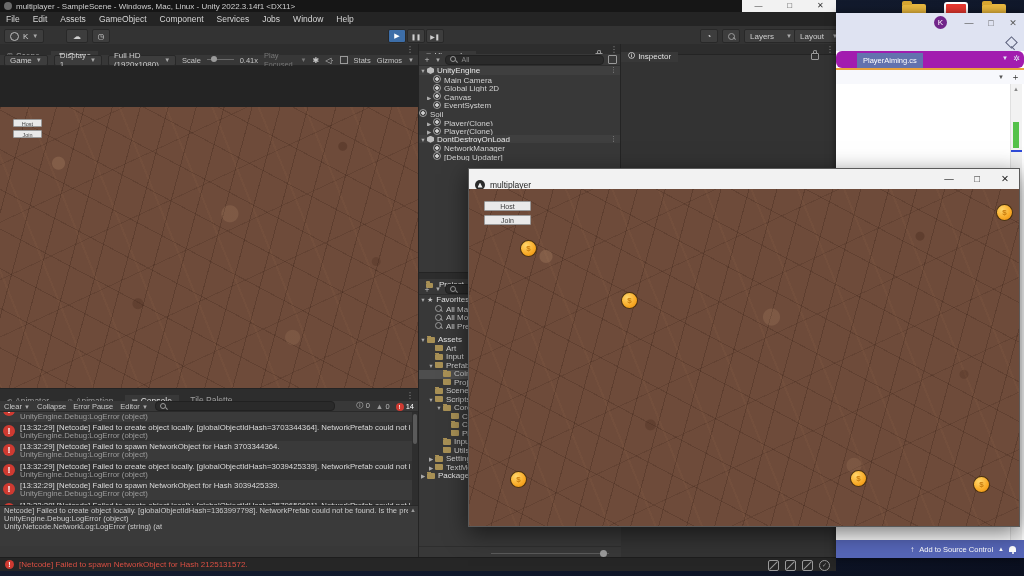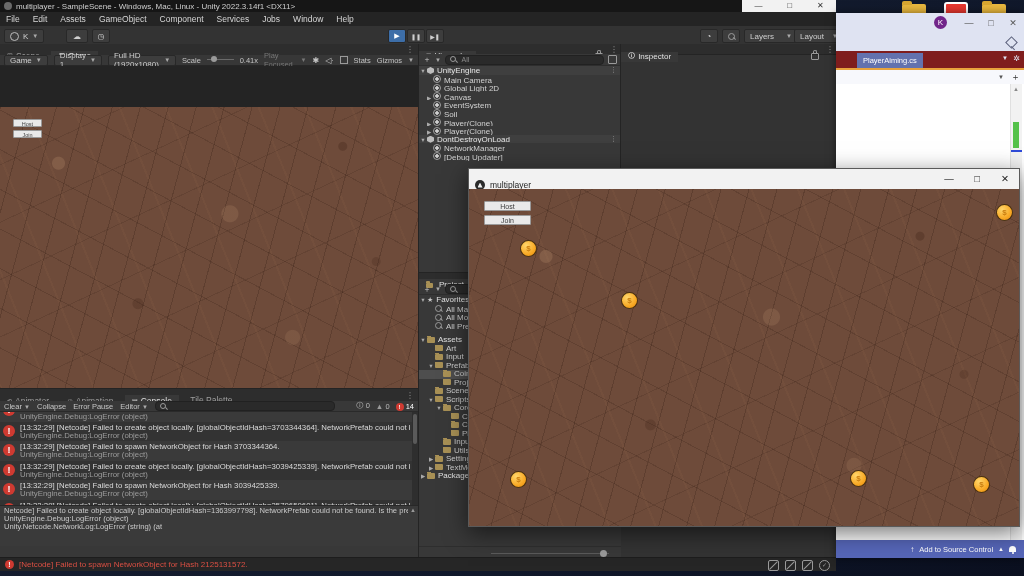--- a/index.html
+++ b/index.html
@@ -109,21 +109,21 @@
   .dicon-red{width:20px;height:20px;background:#e8372f;border-radius:3px;border:2px solid #fff;}
 
   
   .vs-win{left:836px;top:13px;width:188px;height:545px;background:#fff;box-shadow:0 0 8px rgba(0,0,0,.5);}
   .vs-title{left:0;top:0;width:188px;height:20px;background:#dfe3f2;display:flex;align-items:center;}
   .vs-avatar{position:absolute;left:98px;top:3px;width:13px;height:13px;border-radius:50%;background:#71258a;color:#fff;font-size:8px;line-height:13px;text-align:center;}
   .vs-ctrl{position:absolute;top:0;height:20px;width:22px;text-align:center;line-height:20px;color:#585858;font-size:9px;}
   .vs-toolrow{left:0;top:20px;width:188px;height:18px;background:#dfe3f2;}
   .pinicon{position:absolute;right:8px;top:5px;width:7px;height:7px;border:1px solid #5a5f7a;transform:rotate(45deg);}
   .pinicon:after{content:"";position:absolute;left:6px;top:6px;width:5px;height:1px;background:#5a5f7a;}
-  .vs-tabs{left:0;top:38px;width:188px;height:17px;background:#7f1d1d;}
+  .vs-tabs{left:0;top:38px;width:188px;height:17px;background:#a21caf;border-radius:6px;}
   .vs-tab{position:absolute;left:21px;top:2px;height:15px;background:#6372ae;color:#fff;font-size:7.5px;line-height:15px;padding:0 6px;}
   .vs-accent{left:0;top:55px;width:188px;height:2px;background:#e8a33d;}
   .vs-nav{left:0;top:57px;width:188px;height:14px;background:#f7f8fc;border-bottom:1px solid #e2e2e6;}
   .vs-editor{left:0;top:71px;width:188px;height:456px;background:#ffffff;}
   .vs-scroll{position:absolute;right:2px;top:0;width:11px;height:456px;background:#f2f2f2;border-left:1px solid #e0e0e0;}
   .vs-status{left:0;top:527px;width:188px;height:18px;background:#5666b8;color:#fff;display:flex;align-items:center;justify-content:flex-end;gap:5px;font-size:7.5px;padding:0 8px;box-sizing:border-box;}
   .bell{display:inline-block;width:7px;height:6px;background:#fff;border-radius:4px 4px 0 0;position:relative;}
   .bell:after{content:"";position:absolute;left:2.5px;top:6px;width:2px;height:1.5px;background:#fff;border-radius:50%;}
 
   
@@ -275,21 +275,21 @@
           <span class="caret">▼</span>
         <span class="searchbox nowrap"><span class="srchglyph" style="width:4px;height:4px;"></span> <span>All</span></span>
         <span style="display:inline-block;width:7px;height:7px;border:1px solid #9a9a9a;border-radius:1px;"></span>
       </div>
       <div class="abs tree">
         <div class="trow scenerow"><span class="exp">▼</span><span class="sceneicon"></span><span>UnityEngine</span><span class="rowkebab">⋮</span></div>
         <div class="trow" style="padding-left:14px;"><span class="objicon"></span><span>Main Camera</span></div>
         <div class="trow" style="padding-left:14px;"><span class="objicon"></span><span>Global Light 2D</span></div>
         <div class="trow" style="padding-left:6px;"><span class="exp">▶</span><span class="objicon"></span><span>Canvas</span></div>
         <div class="trow" style="padding-left:14px;"><span class="objicon"></span><span>EventSystem</span></div>
-        <div class="trow" style="padding-left:14px;"><span class="objicon"></span><span>Soil</span></div>
+        <div class="trow" style=""><span class="objicon"></span><span>Soil</span></div>
         <div class="trow" style="padding-left:6px;"><span class="exp">▶</span><span class="objicon"></span><span>Player(Clone)</span></div>
         <div class="trow" style="padding-left:6px;"><span class="exp">▶</span><span class="objicon"></span><span>Player(Clone)</span></div>
         <div class="trow scenerow"><span class="exp">▼</span><span class="sceneicon"></span><span>DontDestroyOnLoad</span><span class="rowkebab">⋮</span></div>
         <div class="trow" style="padding-left:14px;"><span class="objicon"></span><span>NetworkManager</span></div>
         <div class="trow" style="padding-left:14px;"><span class="objicon"></span><span>[Debug Updater]</span></div>
       </div>
     </div>
 
     <div class="abs i-panel">
       <div class="abs tabbar" style="left:0;top:0;width:216px;height:10px;">

